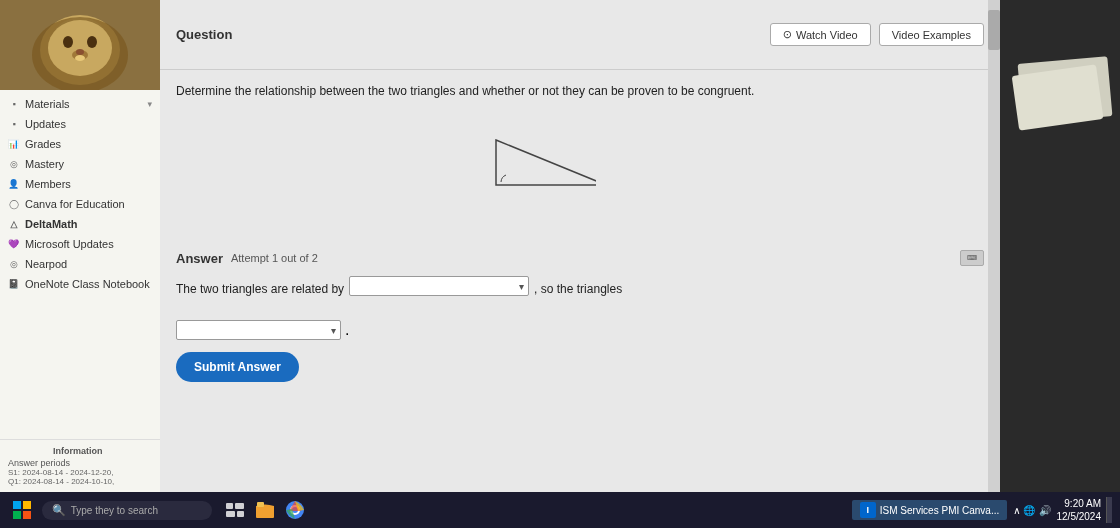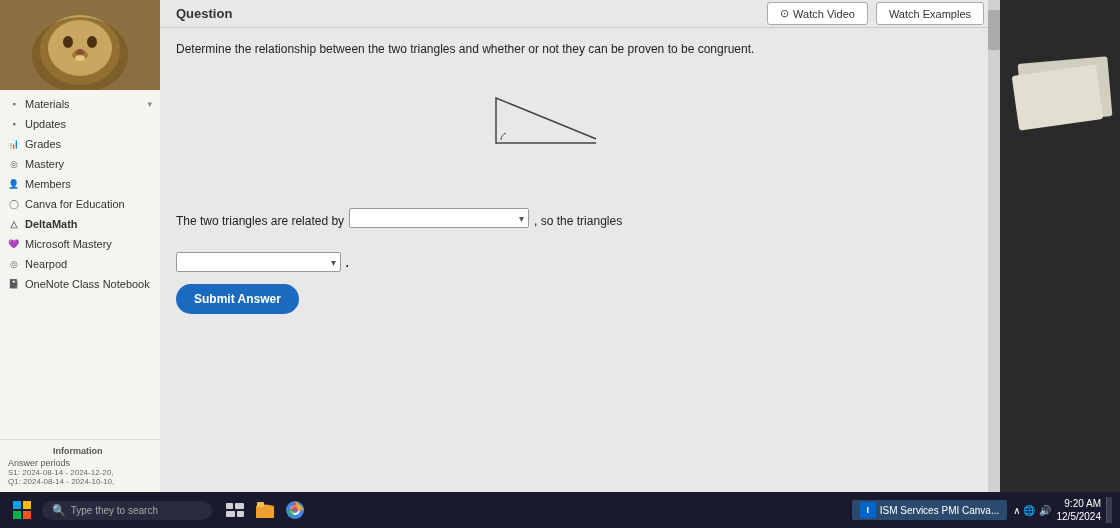--- a/index.html
+++ b/index.html
@@ -108,21 +108,21 @@
       flex: 1;
       background: #e8e8e8;
       display: flex;
       flex-direction: column;
       position: relative;
     }
 
     
     .top-bar {
       background: #e8e8e8;
-      padding: 2px 16px;
+      padding: 23px 16px;
       display: flex;
       align-items: center;
       justify-content: space-between;
       border-bottom: 1px solid #ccc;
     }
 
     .question-label {
       font-size: 13px;
       font-weight: bold;
       color: #333;
@@ -485,21 +485,21 @@
         <div class="sidebar-item">
           <span class="icon">◯</span>
           <span>Canva for Education</span>
         </div>
         <div class="sidebar-item active">
           <span class="icon">△</span>
           <span>DeltaMath</span>
         </div>
         <div class="sidebar-item">
           <span class="icon">💜</span>
-          <span>Microsoft Mastery</span>
+          <span>Microsoft Updates</span>
         </div>
         <div class="sidebar-item">
           <span class="icon">◎</span>
           <span>Nearpod</span>
         </div>
         <div class="sidebar-item">
           <span class="icon">📓</span>
           <span>OneNote Class Notebook</span>
         </div>
       </div>
@@ -515,21 +515,21 @@
     <div class="content-area">
 
       <div class="top-bar">
         <span class="question-label">Question</span>
         <div class="top-buttons">
           <button class="btn-watch-video">
             <span>⊙</span>
             <span>Watch Video</span>
           </button>
           <button class="btn-show-examples">
-            <span>Watch Examples</span>
+            <span>Video Examples</span>
           </button>
         </div>
       </div>
 
       <div class="question-body">
         <p class="question-text">Determine the relationship between the two triangles and whether or not they can be proven to be congruent.</p>
       </div>
 
       <div class="diagram-area">
         <svg class="triangles-svg" width="420" height="120" viewBox="0 0 420 120">
@@ -540,20 +540,25 @@
 
           <polygon points="460,8 500,90 460,90" fill="none" stroke="#444" stroke-width="1.5"></polygon>
 
           <rect x="461" y="9" width="7" height="7" fill="none" stroke="#444" stroke-width="1"></rect>
 
           <line x1="456" y1="50" x2="464" y2="50" stroke="#444" stroke-width="1.5"></line>
         </svg>
       </div>
 
       <div class="answer-section">
+        <div class="answer-header">
+          <span class="answer-label">Answer</span>
+          <span class="attempt-text">Attempt 1 out of 2</span>
+          <div class="keyboard-icon">⌨</div>
+        </div>
 
         
         <div class="answer-row">
           <span>The two triangles are related by</span>
           <div class="dropdown-wrapper">
             <select class="dropdown-select">
               <option value=""></option>
               <option value="sss">SSS</option>
               <option value="sas">SAS</option>
               <option value="asa">ASA</option>

